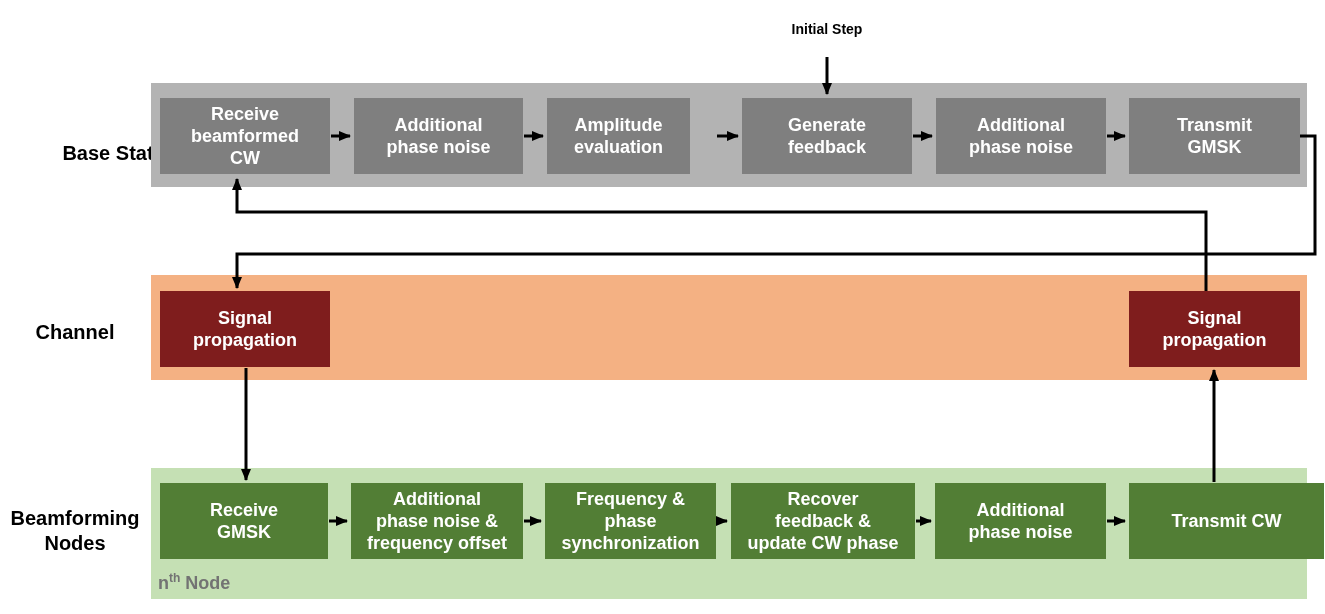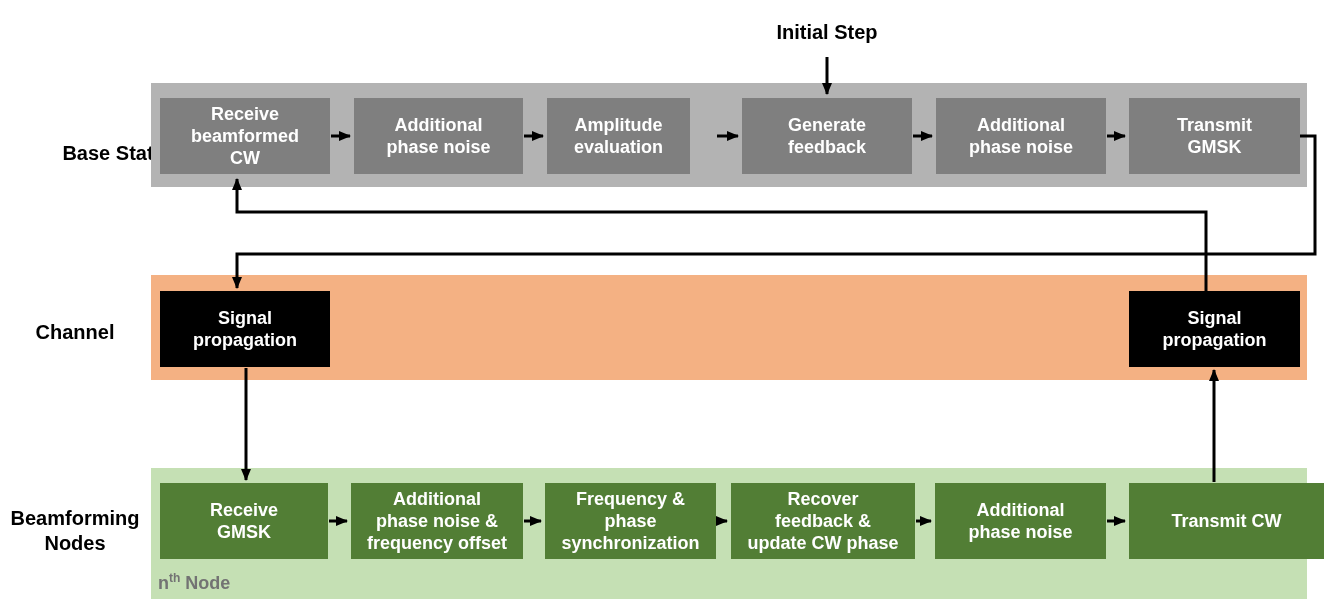--- a/index.html
+++ b/index.html
@@ -10,29 +10,29 @@
   .band{position:absolute; left:151px; width:1156px;}
   .band-gray{top:83px; height:104px; background:#b3b3b3;}
   .band-orange{top:275px; height:105px; background:#f4b183;}
   .band-green{top:468px; height:131px; background:#c5e0b4;}
   .node{
     position:absolute; height:76px; display:flex; align-items:center; justify-content:center;
     text-align:center; color:#ffffff; font-weight:bold; font-size:18px; line-height:22px;
     white-space:pre-line;
   }
   .node-gray{background:#7f7f7f; top:98px;}
-  .node-orange{background:#000000; top:291px;}
+  .node-orange{background:#7f1d1d; top:291px;}
   .node-green{background:#527e35; top:483px;}
   .row-label{
     position:absolute; left:0; width:150px; text-align:center; color:#000;
     font-weight:bold; font-size:20px; line-height:25px; white-space:pre-line;
   }
   .free-label{
     position:absolute; left:727px; top:21px; width:200px; text-align:center;
-    color:#000; font-weight:bold; font-size:20px;
+    color:#000; font-weight:bold; font-size:14px;
   }
   .node-note{
     position:absolute; left:158px; top:571px; color:#737373;
     font-weight:bold; font-size:18px;
   }
   .node-note sup{font-size:12px; vertical-align:super;}
   .arrows{position:absolute; left:0; top:0; pointer-events:none;}
   .arrows path{stroke:#000000; stroke-width:3; fill:none;}
 </style>
 </head>

